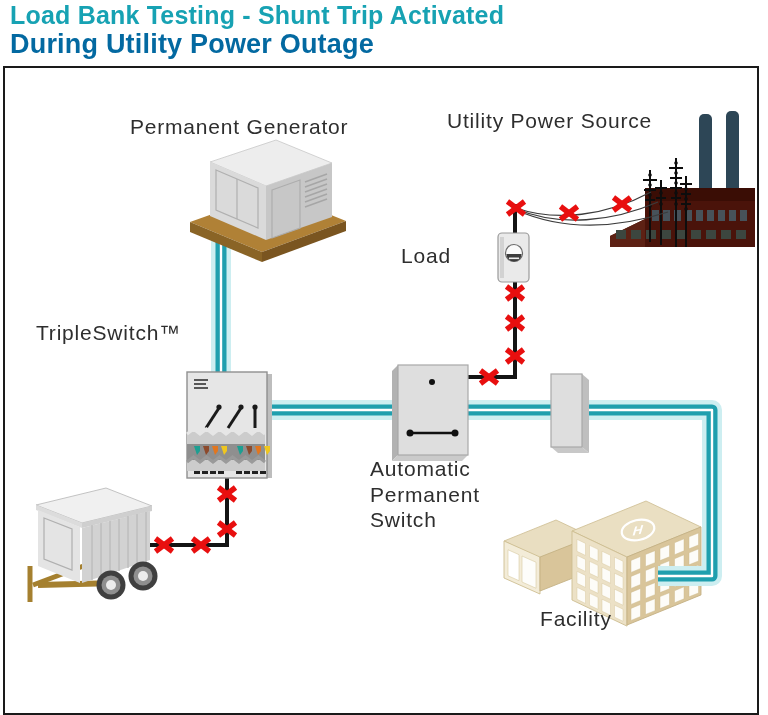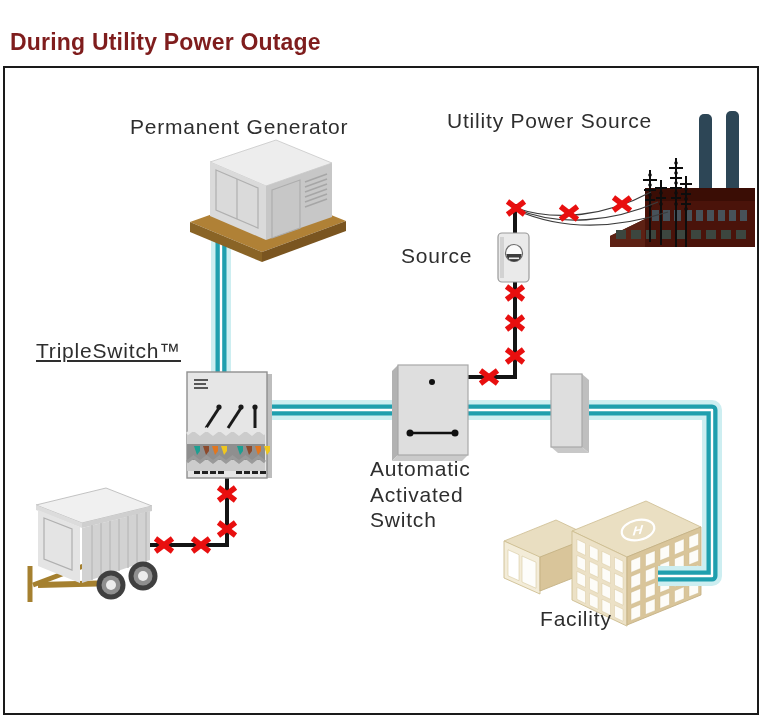--- a/index.html
+++ b/index.html
@@ -1,29 +1,30 @@
 <!DOCTYPE html>
 <html><head>
 <meta charset="utf-8">
 <style>
   html,body{margin:0;padding:0;background:#fff;}
   #page{position:relative;width:768px;height:715px;overflow:hidden;background:#fff;
         font-family:"Liberation Sans",sans-serif;}
   .title{position:absolute;left:10px;top:1px;font-size:25px;font-weight:bold;color:#17a2b3;letter-spacing:.2px;}
-  .subtitle{position:absolute;left:10px;top:29px;font-size:23px;font-weight:bold;color:#7f1d1d;letter-spacing:.2px;}
+  .subtitle{position:absolute;left:10px;top:29px;font-size:27px;font-weight:bold;color:#0369a1;letter-spacing:.2px;}
   #diagram-box{position:absolute;left:3px;top:66px;width:752px;height:645px;border:2px solid #1a1a1a;background:#fff;}
   .lbl{position:absolute;font-size:21px;line-height:1.22;color:#2e2e2e;letter-spacing:.8px;}
   .ctr{text-align:left;}
   svg{position:absolute;left:0;top:0;pointer-events:none;}
 </style>
 </head>
 <body>
 
 <div id="page">
 
+  <div class="title">Load Bank Testing - Shunt Trip Activated</div>
   <div class="subtitle">During Utility Power Outage</div>
 
   <div id="diagram-box"></div>
 
   <svg width="768" height="715" viewBox="0 0 768 715">
     <defs>
       <g id="xm" stroke="#e80f0f" stroke-width="5.4">
         <line x1="-8.5" y1="-6.5" x2="8.5" y2="6.5"></line>
         <line x1="-8.5" y1="6.5" x2="8.5" y2="-6.5"></line>
       </g>
@@ -312,18 +313,18 @@
       <use href="#xm" transform="translate(489,377)"></use>
       <use href="#xm" transform="translate(227,494)"></use>
       <use href="#xm" transform="translate(227,529)"></use>
       <use href="#xm" transform="translate(201,545)"></use>
       <use href="#xm" transform="translate(164,545)"></use>
     </g>
   </svg>
 
   <div class="lbl ctr" style="left:130px;top:114px;width:250px;">Permanent Generator</div>
   <div class="lbl ctr" style="left:447px;top:108px;width:250px;">Utility Power Source</div>
-  <div class="lbl" style="left:401px;top:243px;width:80px;">Source</div>
-  <div class="lbl" style="left:36px;top:338px;width:180px;text-decoration:underline;">TripleSwitch™</div>
-  <div class="lbl ctr" style="left:370px;top:456px;width:118px;">Automatic Activated Switch</div>
+  <div class="lbl" style="left:401px;top:243px;width:80px;">Load</div>
+  <div class="lbl" style="left:36px;top:320px;width:180px;">TripleSwitch™</div>
+  <div class="lbl ctr" style="left:370px;top:456px;width:118px;">Automatic Permanent Switch</div>
   <div class="lbl" style="left:498px;top:606px;width:100px;margin-left:42px;">Facility</div>
 
 </div>
 
 </body></html>

